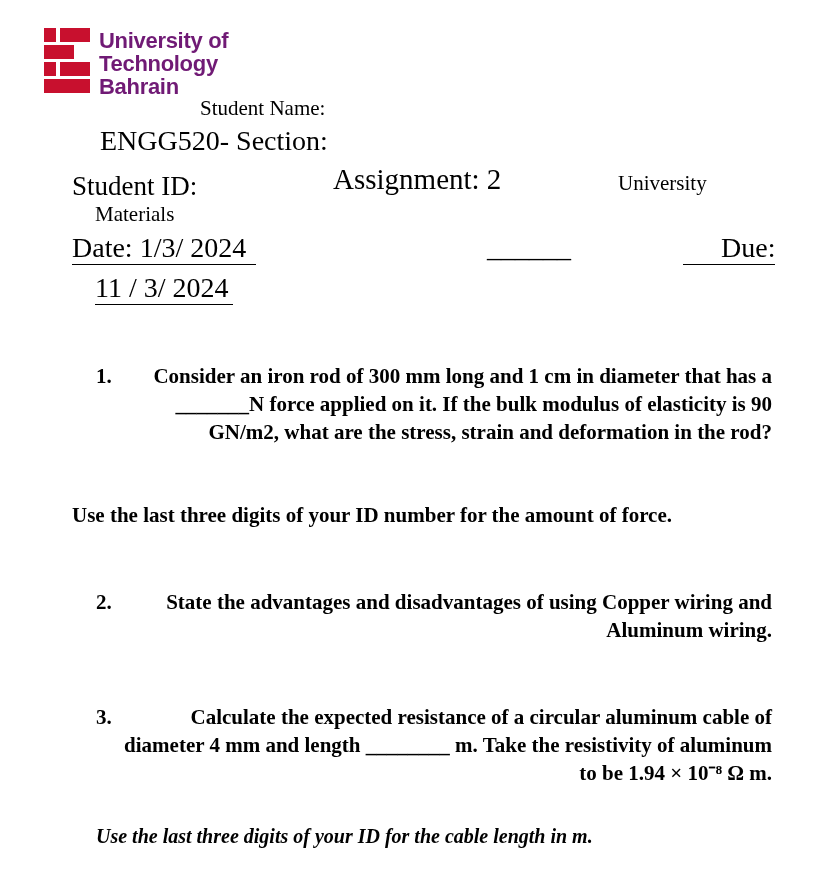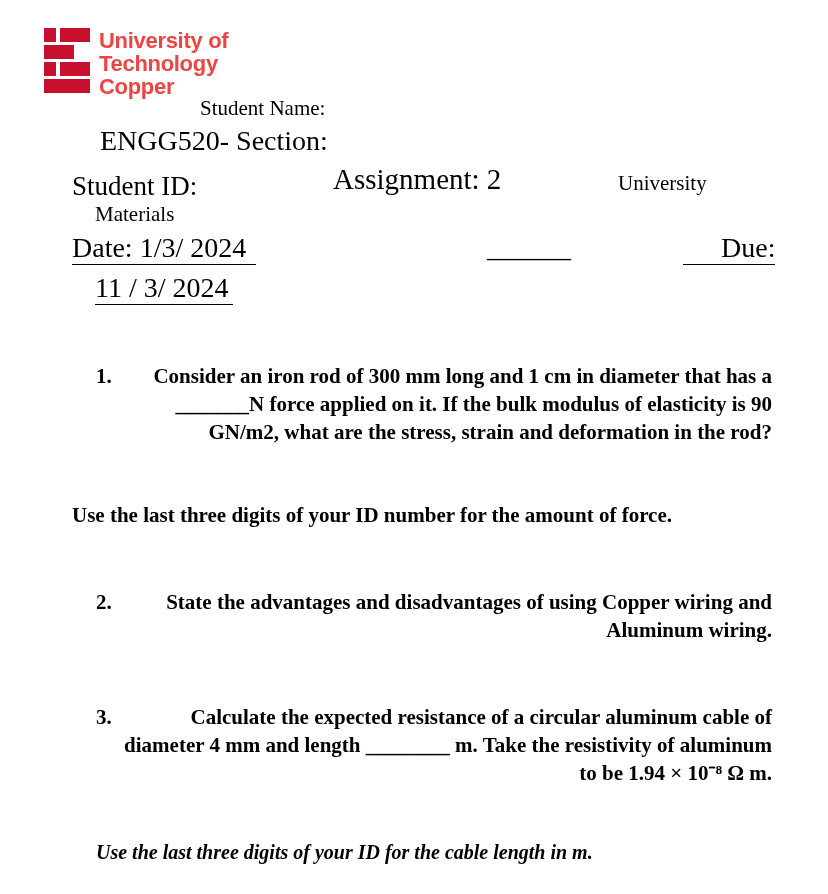--- a/index.html
+++ b/index.html
@@ -20,21 +20,21 @@
     left: 44px;
     top: 28px;
     display: flex;
     align-items: flex-start;
     gap: 9px;
   }
   .logo-mark { display: block; }
   .logo-text {
     font-family: "Liberation Sans", sans-serif;
     font-weight: bold;
-    color: #ef4444;
+    color: #701a75;
     font-size: 22px;
     line-height: 23px;
     letter-spacing: -0.3px;
     padding-top: 1px;
   }
 
   
   .abs { position: absolute; white-space: nowrap; }
   .student-name   { left: 200px; top: 96px;  font-size: 21px; }
   .course-section { left: 100px; top: 125px; font-size: 28px; }
@@ -74,21 +74,20 @@
     width: 700px;
     margin-top: 21px;
   }
   .footer-note {
     position: absolute;
     left: 24px;
     top: 460px;
     width: 680px;
     font-style: italic;
     font-size: 20px;
-    margin-top: 16px;
   }
 </style>
 </head>
 <body>
 
 <div class="page">
 
   <div class="logo">
     <svg class="logo-mark" width="46" height="70" viewBox="0 0 46 70" xmlns="http://www.w3.org/2000/svg">
       <g fill="#C8102E">
@@ -96,21 +95,21 @@
         <rect x="16" y="0" width="30" height="14"></rect>
         <rect x="0" y="17" width="30" height="14"></rect>
         <rect x="0" y="34" width="12" height="14"></rect>
         <rect x="16" y="34" width="30" height="14"></rect>
         <rect x="0" y="51" width="46" height="14"></rect>
       </g>
     </svg>
     <div class="logo-text">
       <div>University of</div>
       <div>Technology</div>
-      <div>Copper</div>
+      <div>Bahrain</div>
     </div>
   </div>
 
   <div class="abs student-name">Student Name:</div>
   <div class="abs course-section">ENGG520- Section:</div>
   <div class="abs student-id">Student ID:</div>
   <div class="abs assignment">Assignment: 2</div>
   <div class="abs subject-1">University</div>
   <div class="abs subject-2">Materials</div>
 

